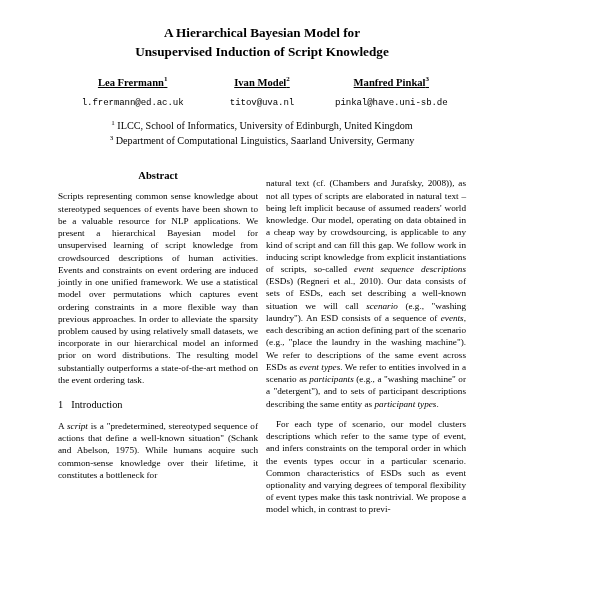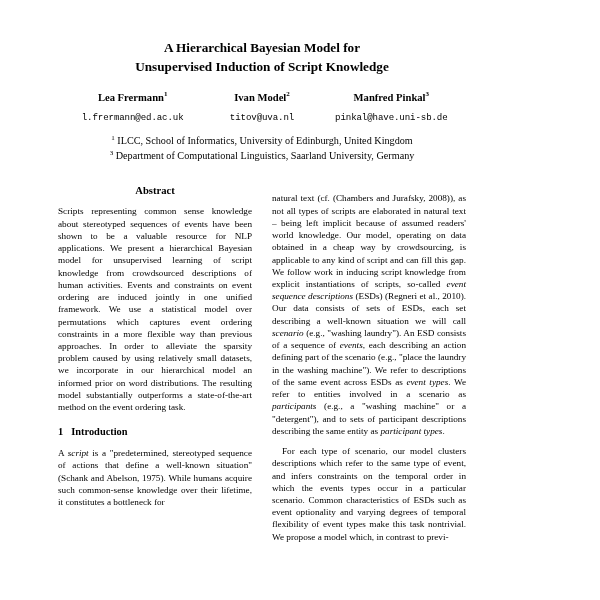--- a/index.html
+++ b/index.html
@@ -12,21 +12,21 @@
     height: 600px;
     overflow: hidden;
     font-family: "Liberation Serif", serif;
     color: #000000;
   }
   .page {
     position: relative;
     width: 524px;
     height: 600px;
     box-sizing: border-box;
-    padding: 38px 58px 0 58px;
+    padding: 23px 58px 0 58px;
   }
   .title {
     text-align: center;
     font-size: 13.2px;
     font-weight: bold;
     line-height: 1.45;
     margin: 0 0 14px 0;
   }
   .title .line2 { display: block; }
   .authors {
@@ -36,20 +36,21 @@
     margin: 0 10px 10px 10px;
   }
   .author {
     text-align: center;
     flex: 1 1 0;
   }
   .author-name {
     font-size: 10.6px;
     font-weight: bold;
     line-height: 1.3;
+    text-decoration: underline;
   }
   .author-name sup {
     font-size: 7px;
     font-weight: bold;
     vertical-align: super;
   }
   .author-email {
     font-family: "Liberation Mono", monospace;
     font-size: 9.1px;
     letter-spacing: -0.1px;
@@ -60,38 +61,38 @@
     font-size: 10.2px;
     line-height: 1.52;
     margin: 4px 0 20px 0;
   }
   .affiliations div sup {
     font-size: 7px;
     vertical-align: super;
   }
   .columns {
     display: flex;
-    gap: 20px;
+    gap: 8px;
     font-size: 9.2px;
     line-height: 1.33;
     text-align: justify;
   }
   .col {
     width: 232px;
   }
   .section-head {
     text-align: center;
     font-size: 10.6px;
     font-weight: bold;
     margin: 0 0 7px 0;
   }
   .section-head-left {
     text-align: left;
     font-size: 10.4px;
-    font-weight: bold;
+    font-weight: normal;
     margin: 12px 0 6px 0;
   }
   .section-head-left .num { margin-right: 8px; }
   p.para {
     margin: 8px 0 7px 0;
     text-indent: 10px;
     hyphens: auto;
   }
   p.para.first { text-indent: 0; }
   .abstract-body p {

